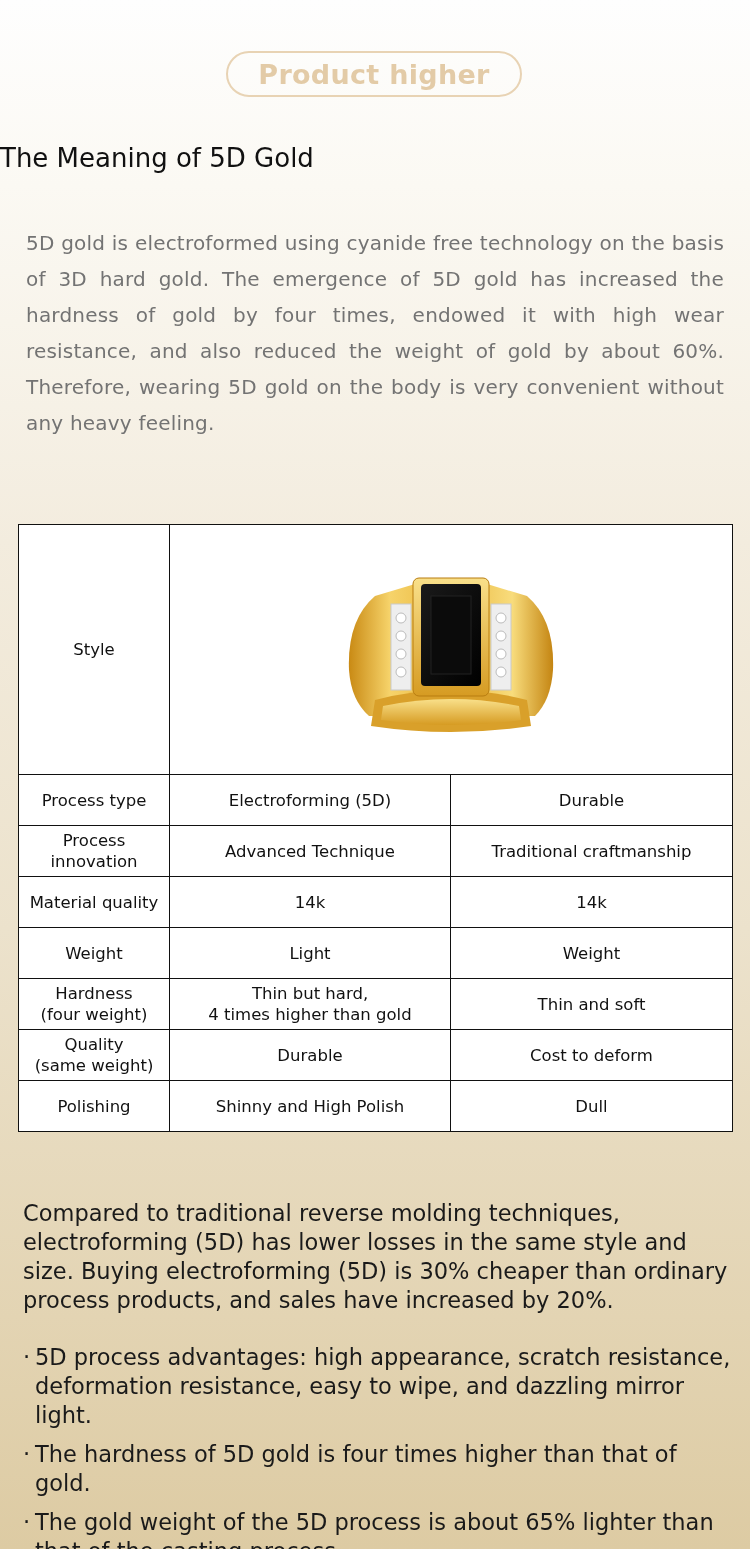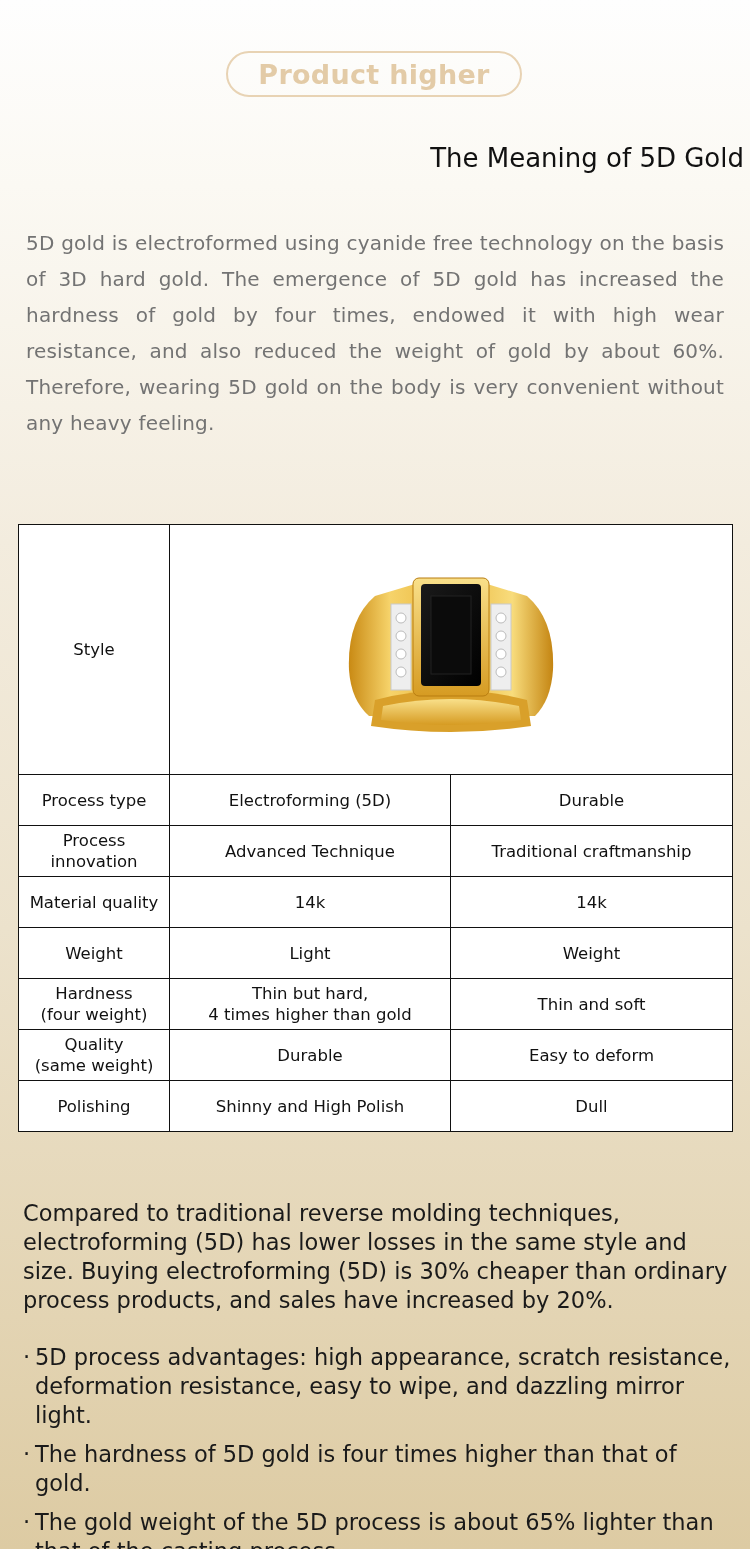--- a/index.html
+++ b/index.html
@@ -9,21 +9,21 @@
     font-family: "DejaVu Sans", "Liberation Sans", sans-serif;
     color: #111;
   }
   .pill {
     position: absolute; left: 226px; top: 51px; width: 296px; height: 46px;
     border: 2px solid #e8d3b4; border-radius: 26px; box-sizing: border-box;
     display: flex; align-items: center; justify-content: center;
     color: #e3cba7; font-size: 27px; font-weight: bold; letter-spacing: 0.3px;
   }
   .title {
-    position: absolute; left: 0; width: 744px; top: 143px; text-align: right;
+    position: absolute; left: 0; width: 744px; top: 143px; text-align: left;
     font-size: 26px; color: #111;
   }
   .intro {
     position: absolute; left: 26px; width: 698px; top: 225px;
     font-size: 20px; line-height: 36px; text-align: justify; color: #737373;
     letter-spacing: 0.2px;
   }
   table.cmp {
     position: absolute; left: 18px; top: 524px; width: 714px;
     border-collapse: collapse; background: #fff; table-layout: fixed; padding-left: 44px;
@@ -129,21 +129,21 @@
     <td style="white-space:pre-line">Hardness
 (four weight)</td>
     <td style="white-space:pre-line">Thin but hard,
 4 times higher than gold</td>
     <td>Thin and soft</td>
   </tr>
   <tr class="r">
     <td style="white-space:pre-line">Quality
 (same weight)</td>
     <td>Durable</td>
-    <td>Easy to deform</td>
+    <td>Cost to deform</td>
   </tr>
   <tr class="r">
     <td>Polishing</td>
     <td>Shinny and High Polish</td>
     <td>Dull</td>
   </tr>
 </tbody>
   </table>
 
 <div class="notes">

